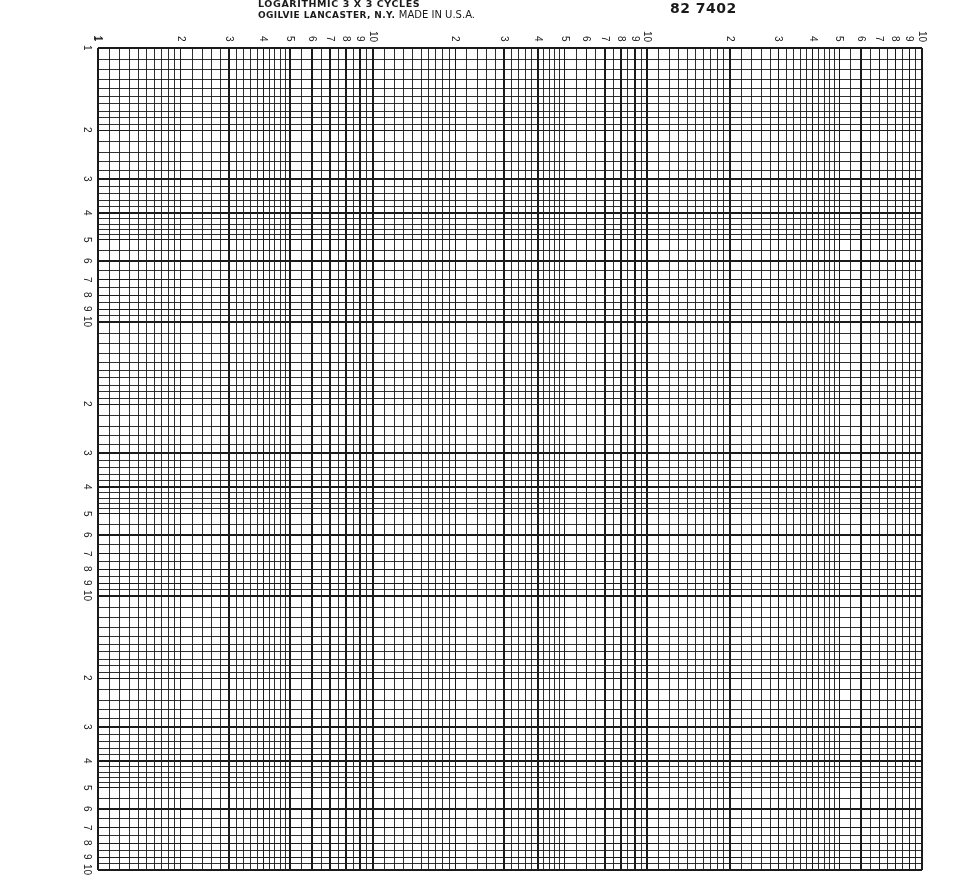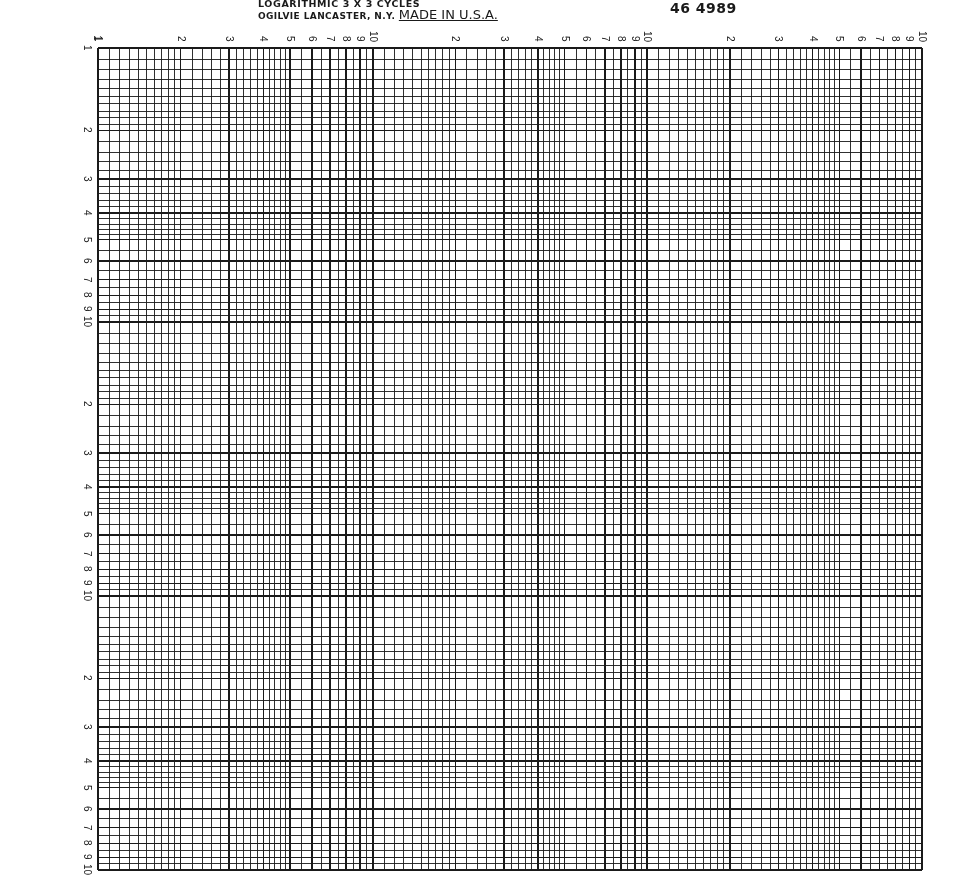--- a/index.html
+++ b/index.html
@@ -1,32 +1,32 @@
 <!DOCTYPE html>
 <html><head>
   <meta charset="utf-8">
   <style>
     html, body { margin: 0; padding: 0; background: #ffffff; }
     body { width: 979px; height: 893px; position: relative; overflow: hidden; font-family: "Liberation Sans", sans-serif; color: #1a1a1a; }
     .header-title { position: absolute; left: 258px; top: -2px; font-size: 9.5px; font-weight: bold; letter-spacing: 0.6px; line-height: 11px; font-family: "DejaVu Sans", sans-serif; }
     .header-sub { position: absolute; left: 258px; top: 9px; font-size: 9px; font-weight: bold; letter-spacing: 0.4px; line-height: 11px; font-family: "DejaVu Sans", sans-serif; }
-    .header-sub .small { font-size: 13px; font-weight: normal; letter-spacing: 0; text-decoration: underline; }
+    .header-sub .small { font-size: 10px; font-weight: normal; letter-spacing: 0; }
     .catalog { position: absolute; left: 670px; top: 0px; font-size: 14px; font-weight: bold; letter-spacing: 0.5px; font-family: "DejaVu Sans", sans-serif; }
     #grid { position: absolute; left: 0; top: 0; }
     .lbl { position: absolute; font-size: 10px; font-family: "Liberation Sans", sans-serif; transform: rotate(90deg); transform-origin: center center; line-height: 10px; white-space: nowrap; }
   </style>
 </head>
 <body>
 
 <div class="header-title">LOGARITHMIC 3 X 3 CYCLES</div>
 <div class="header-sub">
   <span>OGILVIE LANCASTER, N.Y.</span>
   <span class="small">MADE IN U.S.A.</span>
 </div>
-<div class="catalog">46 4989</div>
+<div class="catalog">82 7402</div>
 
 <svg id="grid" width="979" height="893" xmlns="http://www.w3.org/2000/svg">
     <line x1="98" y1="48" x2="98" y2="870" stroke="#1a1a1a" stroke-width="2" shape-rendering="crispEdges"></line>
     <line x1="109.36919085679249" y1="48" x2="109.36919085679249" y2="870" stroke="#1a1a1a" stroke-width="0.9" shape-rendering="crispEdges"></line>
     <line x1="119.74844891441428" y1="48" x2="119.74844891441428" y2="870" stroke="#1a1a1a" stroke-width="0.9" shape-rendering="crispEdges"></line>
     <line x1="129.2964407669445" y1="48" x2="129.2964407669445" y2="870" stroke="#1a1a1a" stroke-width="0.9" shape-rendering="crispEdges"></line>
     <line x1="138.13650046628936" y1="48" x2="138.13650046628936" y2="870" stroke="#1a1a1a" stroke-width="0.9" shape-rendering="crispEdges"></line>
     <line x1="146.36639915396046" y1="48" x2="146.36639915396046" y2="870" stroke="#1a1a1a" stroke-width="0.9" shape-rendering="crispEdges"></line>
     <line x1="154.06495523616067" y1="48" x2="154.06495523616067" y2="870" stroke="#1a1a1a" stroke-width="0.9" shape-rendering="crispEdges"></line>
     <line x1="161.29663707189923" y1="48" x2="161.29663707189923" y2="870" stroke="#1a1a1a" stroke-width="0.9" shape-rendering="crispEdges"></line>

